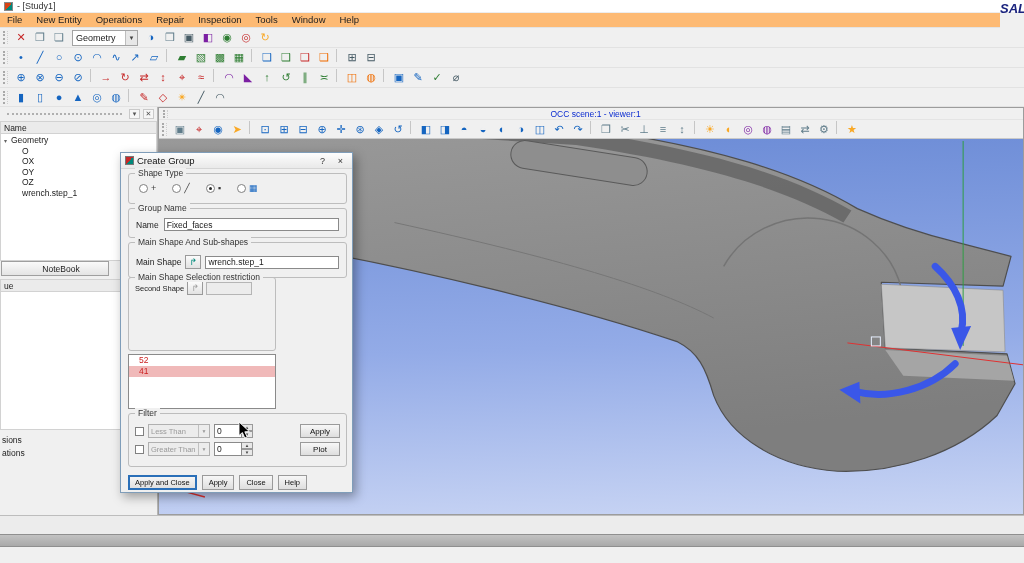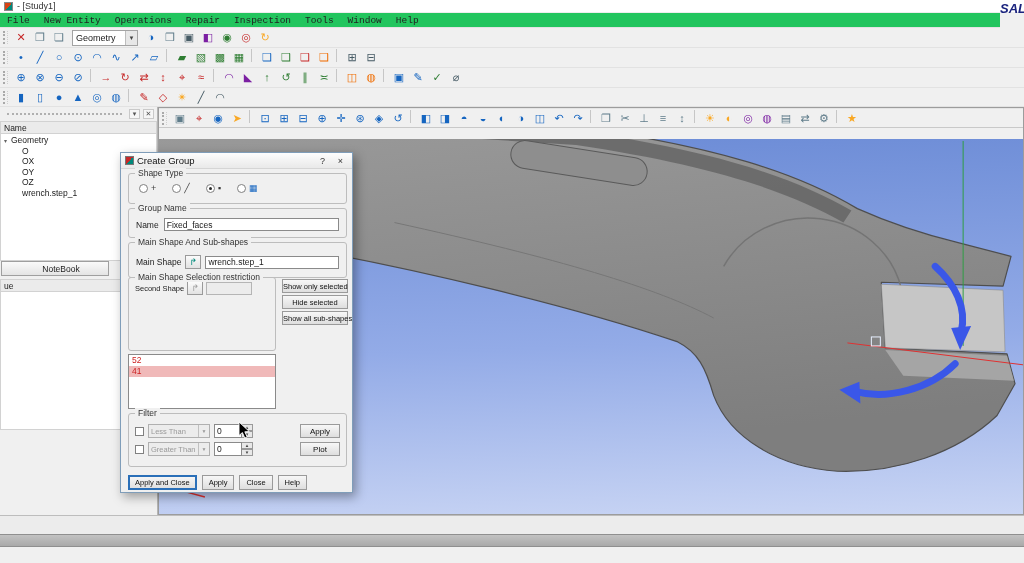--- a/index.html
+++ b/index.html
@@ -3,21 +3,21 @@
 <meta charset="utf-8">
 <style>
   * { box-sizing: border-box; margin: 0; padding: 0; }
   html,body { width:1024px; height:563px; overflow:hidden; }
   body { font-family:"Liberation Sans", sans-serif; font-size:10px; background:#f0f0f0; color:#1a1a1a; position:relative; }
 
   
   .titlebar { position:absolute; top:0; left:0; width:1024px; height:13px; background:#ffffff; display:flex; align-items:center; padding:0 4px; gap:4px; font-size:9px; color:#333; border-bottom:1px solid #ededed; }
   .app-icon { width:9px; height:9px; background:linear-gradient(135deg,#d84315 50%,#00897b 50%); border:1px solid #888; }
   .logo { position:absolute; top:1px; right:0; width:24px; height:22px; overflow:hidden; font-weight:bold; font-style:italic; font-size:13px; color:#1a237e; white-space:nowrap; }
-  .menubar { position:absolute; top:13px; left:0; width:1000px; height:15px; display:flex; align-items:flex-start; background:#22c55e; border-bottom:1px solid #e3e3e3;font-family:Liberation Mono, monospace; }
+  .menubar { position:absolute; top:13px; left:0; width:1000px; height:15px; display:flex; align-items:flex-end; background:#fdba74; border-bottom:1px solid #e3e3e3; }
   .menu-item { padding:0 7px; font-size:9.5px; height:15px; display:flex; align-items:center; color:#222; }
 
   .tb { position:absolute; left:0; width:1024px; height:20px; display:flex; align-items:center; gap:1px; padding:0 2px; background:#f0f0f0; border-bottom:1px solid #e2e2e2; }
   .tb1{ top:28px; } .tb2{ top:48px; } .tb3{ top:68px; } .tb4{ top:88px; height:19px; }
   .drag-handle { width:5px; height:13px; border-left:2px dotted #a9a9a9; border-right:1px dotted #cfcfcf; margin:0 3px 0 1px; }
   .icon16 { width:18px; height:17px; display:flex; align-items:center; justify-content:center; font-size:11px; line-height:1; border:1px solid transparent; border-radius:2px; }
   .icon16.sep { width:4px; height:13px; border:none; border-left:1px solid #c6c6c6; margin:0 2px; border-radius:0; }
   .combo { width:66px; height:16px; background:#fff; border:1px solid #a3a3a3; display:flex; align-items:center; font-size:9px; padding-left:3px; margin:0 3px; }
   .combo .cv { flex:1; }
   .combo .arr { width:12px; height:100%; background:#e7e7e7; border-left:1px solid #bdbdbd; display:flex; align-items:center; justify-content:center; font-size:6px; color:#444; }
@@ -84,21 +84,21 @@
   .restrict-opt { display:flex; align-items:flex-start; gap:3px; height:11.5px; }
   .restrict-opt .radio { width:8px; height:8px; margin-top:1px; }
   .restrict-opt .rl { font-size:7.5px; line-height:10px; white-space:nowrap; }
   .second-row { display:flex; align-items:center; gap:3px; padding:3px 4px 0 6px; }
   .second-row .field { width:46px; }
 
   .side-btns { position:absolute; left:161px; top:126px; width:66px; display:flex; flex-direction:column; gap:2px; }
   .sbtn { height:14px; background:linear-gradient(#f7f7f7,#dedede); border:1px solid #9a9a9a; font-size:7.5px; font-family:inherit; color:#111; white-space:nowrap; }
 
   .id-list { position:absolute; left:7px; top:201px; width:148px; height:55px; background:#fff; border:1px solid #8a8a8a; overflow:hidden; font-size:8.5px; }
-  .id-item { height:11px; line-height:11px; padding:0 3px; color:#cc2222; }
+  .id-item { height:11px; line-height:11px; padding:0 10px; color:#cc2222; }
   .id-item.selected { background:#f0b9b9; }
 
   .list-btns { position:absolute; left:161px; top:201px; width:66px; display:flex; flex-direction:column; gap:3px; }
   .sbtn.disabled { color:#9e9e9e; }
 
   .g-filter { left:7px; top:260px; width:219px; height:54px; }
   .filter-row { display:flex; align-items:center; gap:4px; padding:0 6px; margin-top:4px; }
   .filter-row.first { margin-top:10px; }
   .checkbox { width:9px; height:9px; border:1px solid #808080; background:#fff; flex:none; }
   .fcombo { width:62px; height:14px; border:1px solid #b0b0b0; background:#ececec; color:#9a9a9a; display:flex; align-items:center; font-size:7.5px; padding-left:2px; }
@@ -397,23 +397,34 @@
       </div>
 
       <div class="tree-item" style="padding-left: 12px;">
         <span class="exp"></span>
         <span>wrench.step_1</span>
       </div>
     </div>
   <button class="notebook-btn">NoteBook</button>
   <div class="col-head value-head">ue</div>
   <div class="white2"></div>
+  <div class="frag-list">
+
+  <div class="frag-item">sions</div>
+      <div class="frag-item">ations</div>
+    </div>
 </div>
 
 <div class="viewer">
+  <div class="v-caption">
+    <span class="drag-handle" style="height:8px"></span>
+    <span class="stretch"></span>
+    <span class="cap-text">OCC scene:1 - viewer:1</span>
+    <span class="stretch"></span>
+  </div>
   <div class="v-toolbar">
     <span class="drag-handle"></span>
     <span style="display:flex;gap:1px">
 
     <span class="icon16" title="dump-view-icon">
           <span style="color: rgb(95, 124, 138);">▣</span>
         </span>
         <span class="icon16" title="show-trihedron-icon">
           <span style="color: rgb(198, 40, 40);">⌖</span>
         </span>
@@ -616,26 +627,20 @@
 
   <div class="group g-restrict">
     <span class="legend">Main Shape Selection restriction</span>
     <div class="second-row">
       <span class="lbl" style="font-size:7.5px">Second Shape</span>
       <span class="pick-btn disabled">↱</span>
       <span class="field disabled"></span>
     </div>
   </div>
 
-  <div class="side-btns">
-
-  <button class="sbtn">Show only selected</button>
-      <button class="sbtn">Hide selected</button>
-      <button class="sbtn">Show all sub-shapes</button>
-    </div>
 
   <div class="id-list">
 
   <div class="id-item">52</div>
       <div class="id-item selected">41</div>
     </div>
 
 
   <div class="group g-filter">
     <span class="legend">Filter</span>

